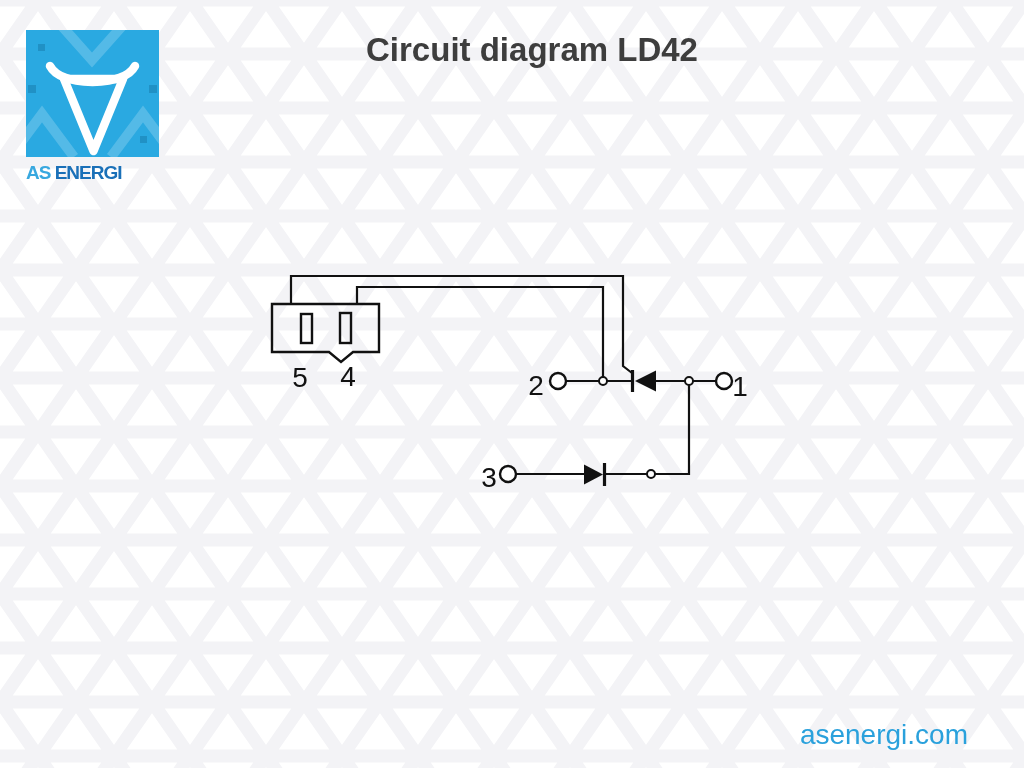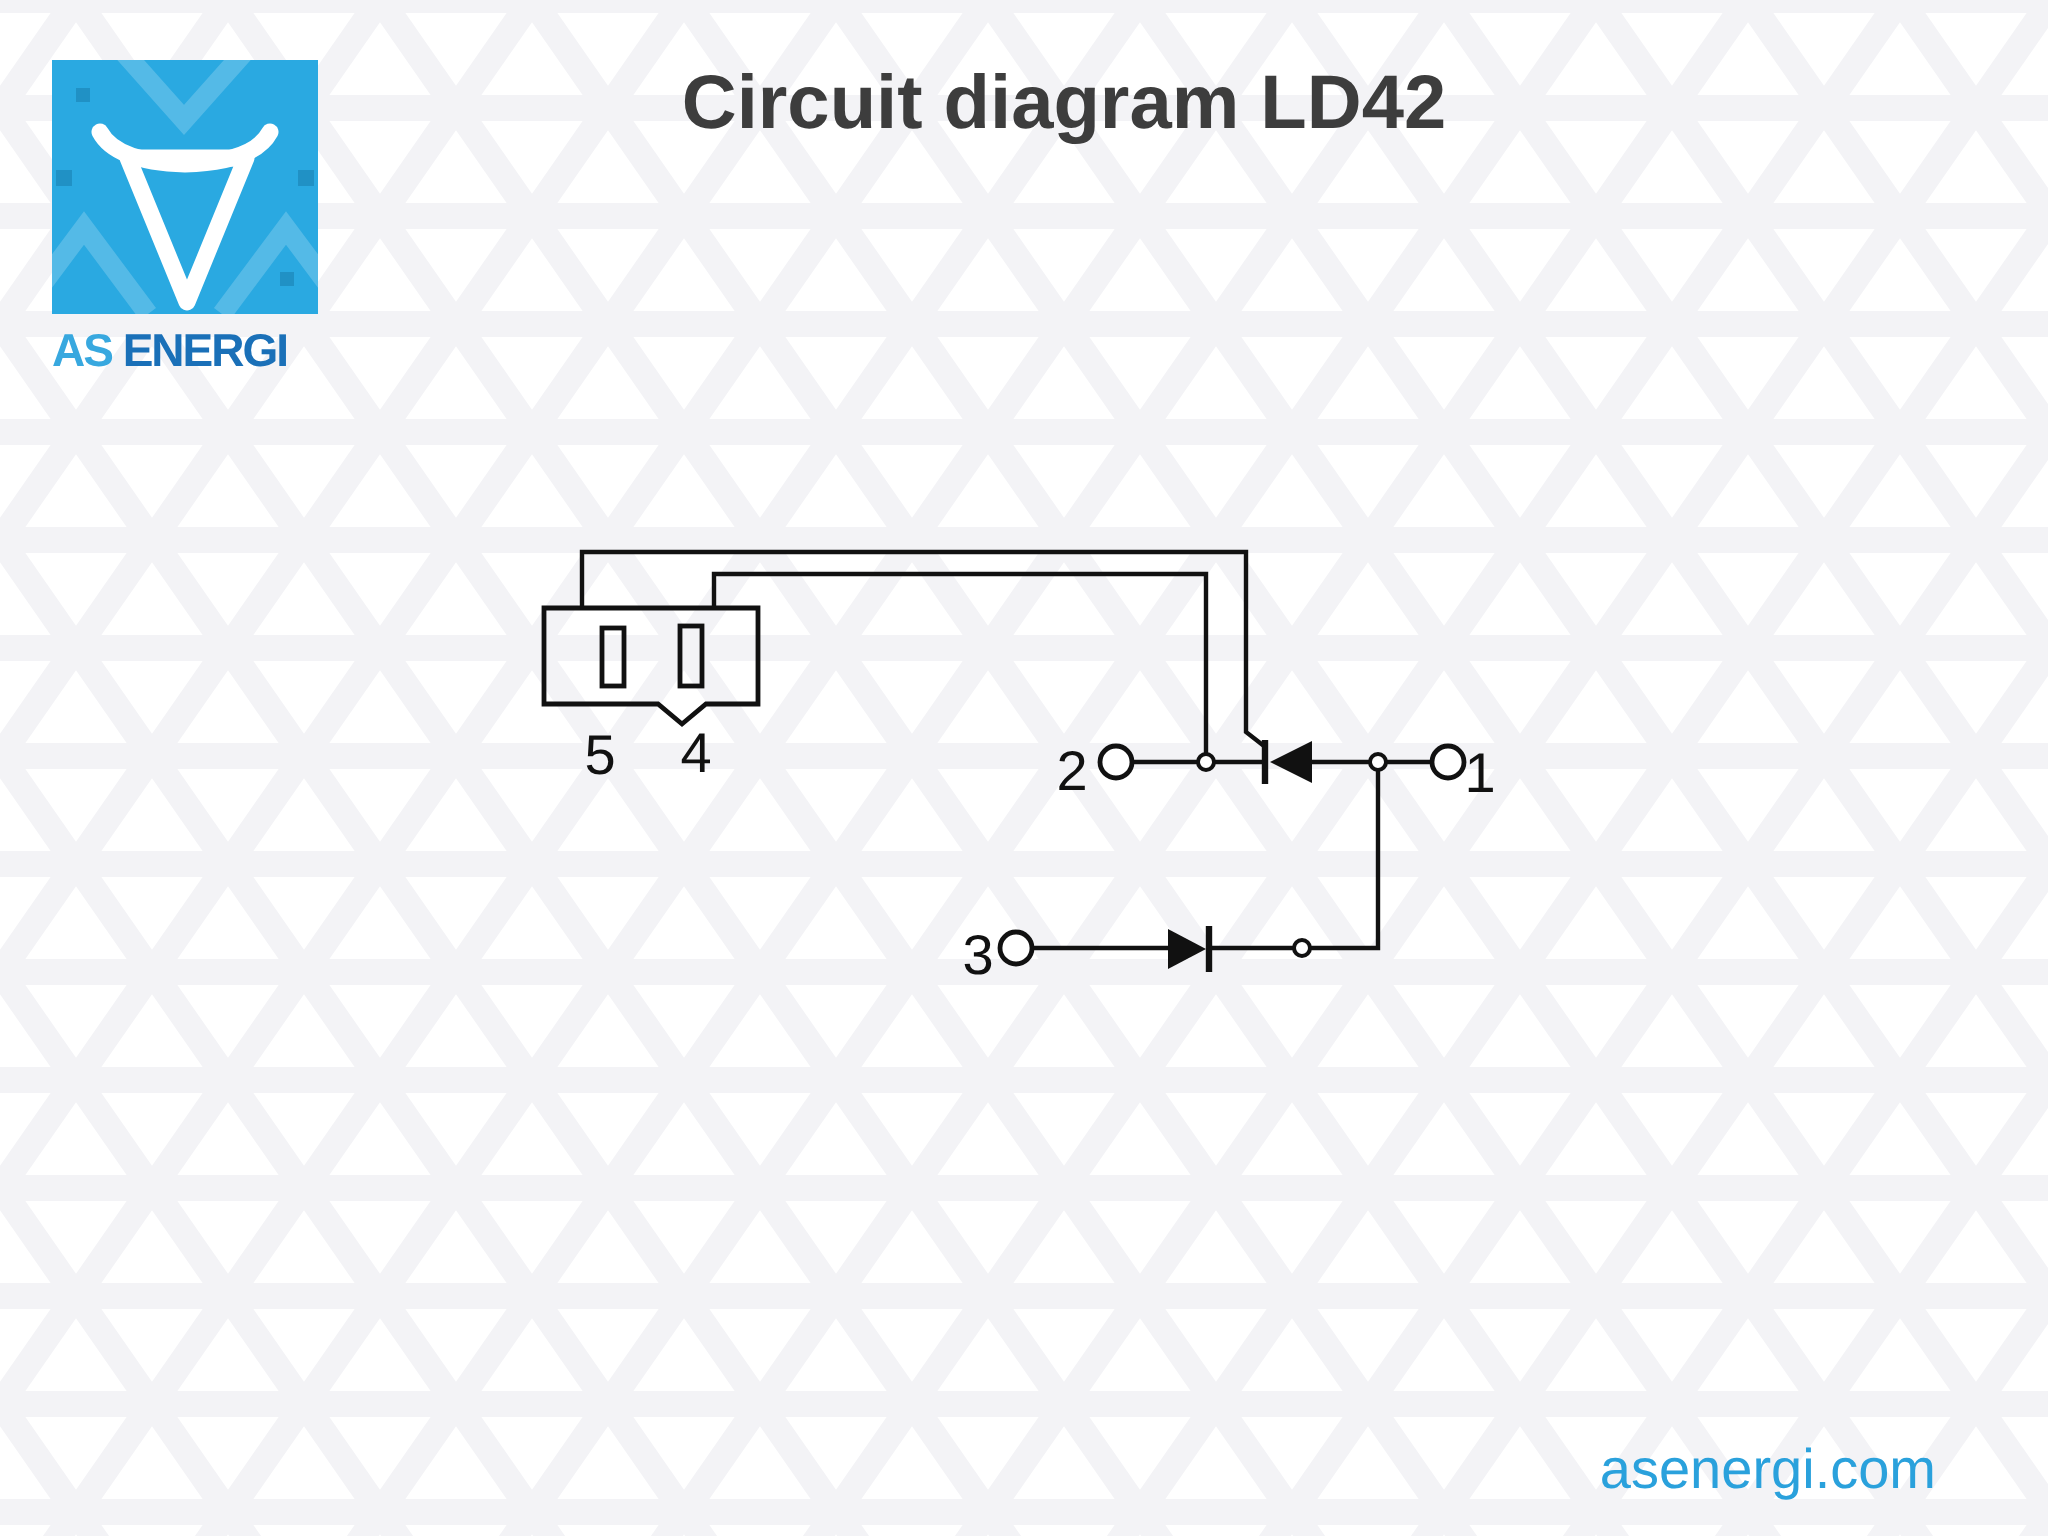--- a/index.html
+++ b/index.html
@@ -25,32 +25,32 @@
   
   .logo-block{position:absolute;left:26px;top:30px;z-index:2;}
   .logo-square{
     width:133px;height:127px;
     background:var(--logo-blue);
     position:relative;
   }
   .logo-square svg{position:absolute;left:0;top:0;}
   .brand-line{
     margin-top:5px;
-    font-size:23px;font-weight:bold;letter-spacing:-1px;
+    font-size:19px;font-weight:bold;letter-spacing:-1px;
     white-space:nowrap;
   }
   .brand-first{color:var(--brand-text-light);}
   .brand-second{color:var(--brand-text-dark);}
 
   
   .page-title{
     position:absolute;left:0;right:0;top:31px;
     text-align:center;
     padding-left:40px;
-    font-size:38px;font-weight:bold;
+    font-size:33px;font-weight:bold;
     color:var(--title-text);
     z-index:2;
   }
 
   
   svg.circuit{position:absolute;left:0;top:0;z-index:3;}
   .wire{stroke:var(--circuit-line);stroke-width:2.2;fill:none;}
   .bar{stroke:var(--circuit-line);stroke-width:3.2;fill:none;}
   .filled{fill:var(--circuit-line);stroke:none;}
   .body-outline{stroke:var(--circuit-line);stroke-width:2.4;fill:none;}

